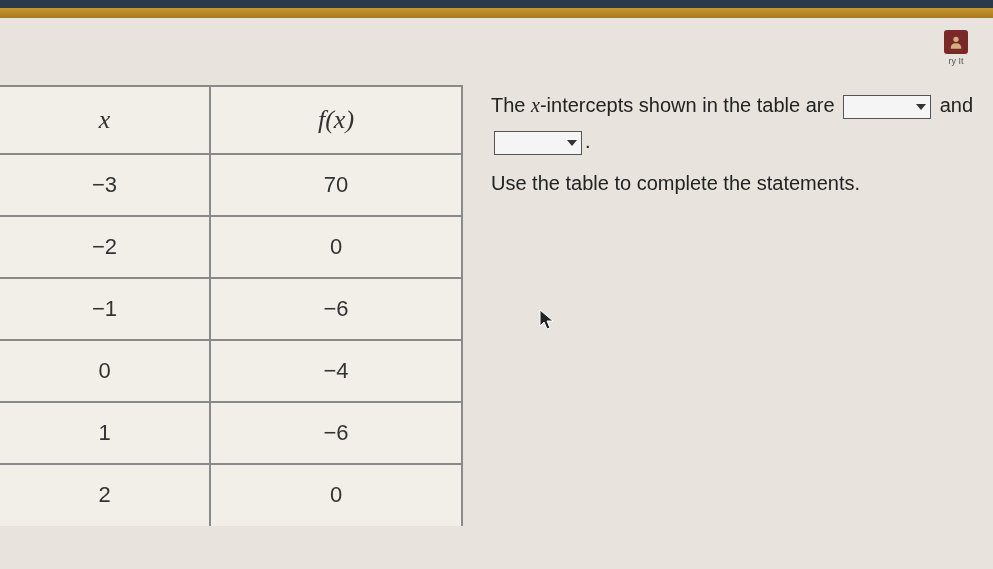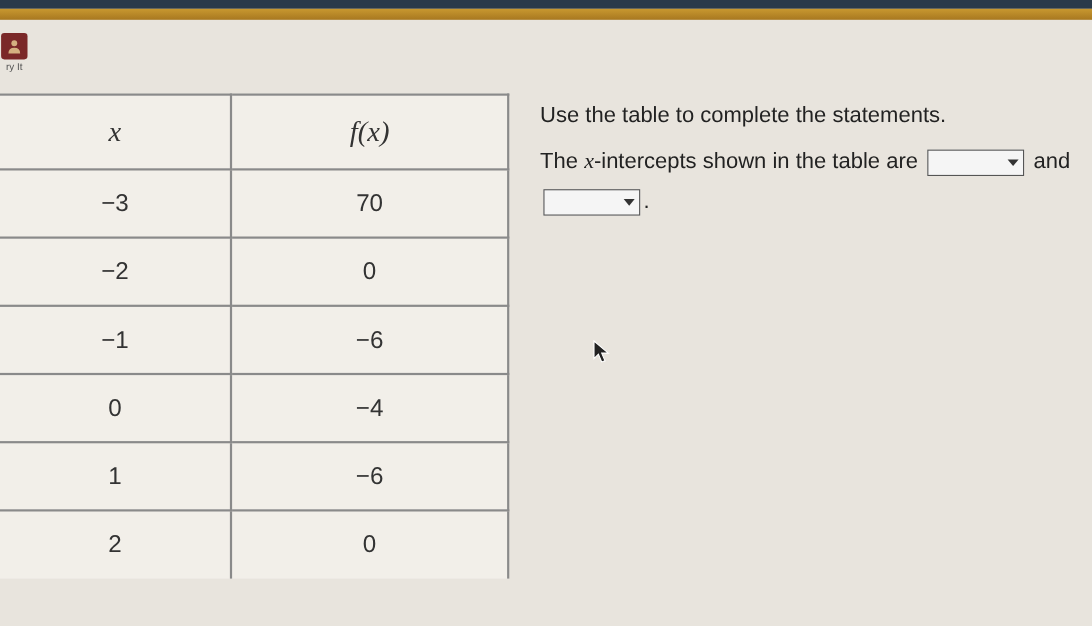--- a/index.html
+++ b/index.html
@@ -22,20 +22,21 @@
     }
     .yellow-bar {
       height: 10px;
       background: linear-gradient(to bottom, #c89830, #a87820);
       width: 100%;
     }
     .header-area {
       display: flex;
       align-items: flex-start;
       padding: 12px 4px 18px 0;
+      justify-content: flex-end;
     }
     .try-badge {
       width: 26px;
       margin-right: 20px;
       text-align: center;
       font-size: 9px;
       color: #555;
       line-height: 1.2;
     }
     .try-badge .icon-box {
@@ -189,26 +190,26 @@
         <td>−6</td>
       </tr>
       <tr>
         <td>2</td>
         <td>0</td>
       </tr>
     </tbody>
   </table>
 
   <div class="right-panel">
-    <p>Use the table to complete the statements.</p>
     <p>
       <span>The </span><span class="italic">x</span><span>-intercepts shown in the table are </span><span class="dropdown"></span><span> and</span>
       <br>
       <span class="dropdown"></span><span>.</span>
     </p>
+    <p>Use the table to complete the statements.</p>
   </div>
 
 </div>
 
 <div class="cursor">
   <svg viewBox="0 0 20 24">
       <path d="M2 2 L2 18 L6 14 L9 21 L12 20 L9 13 L15 13 Z" fill="#222" stroke="#fff" stroke-width="1"></path>
     </svg>
 </div>
 

